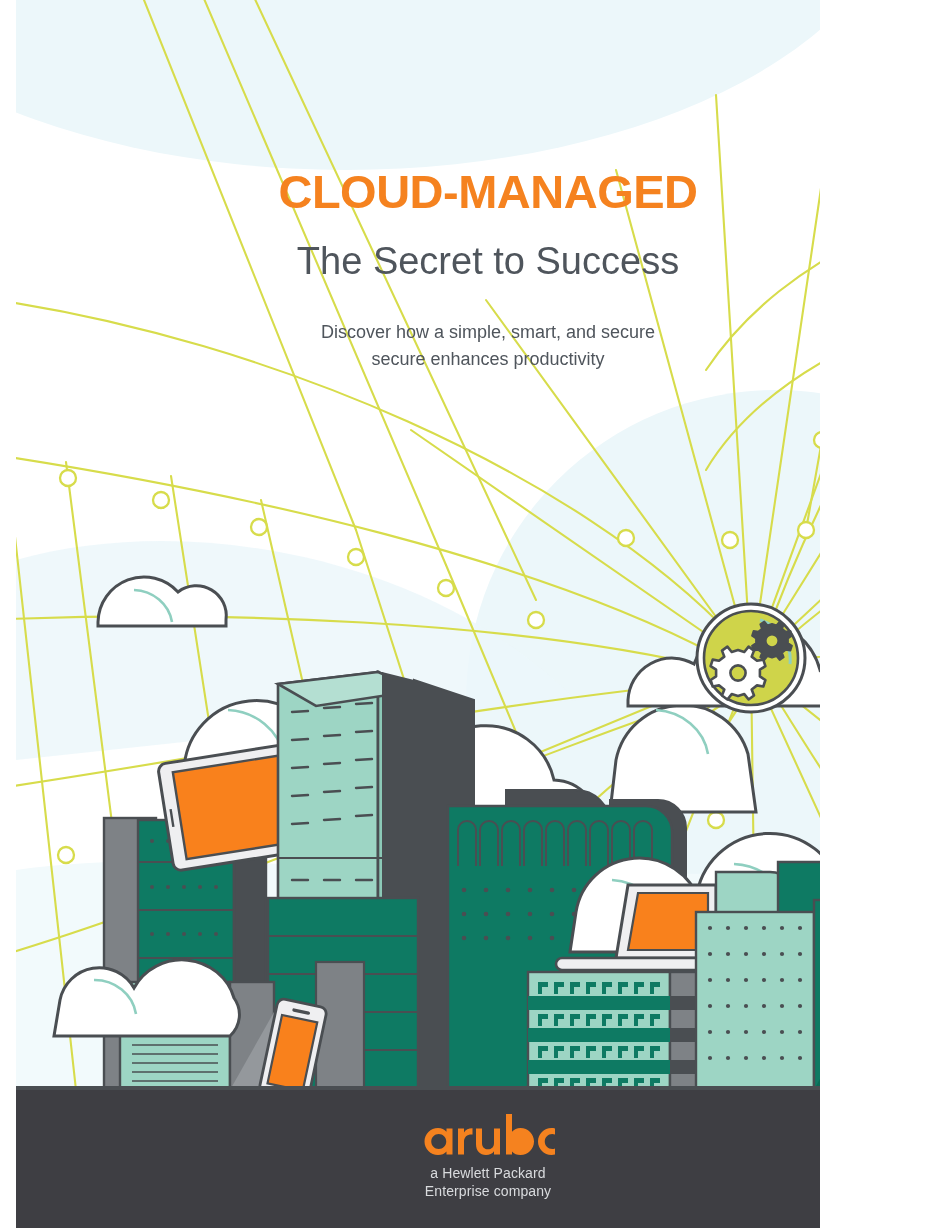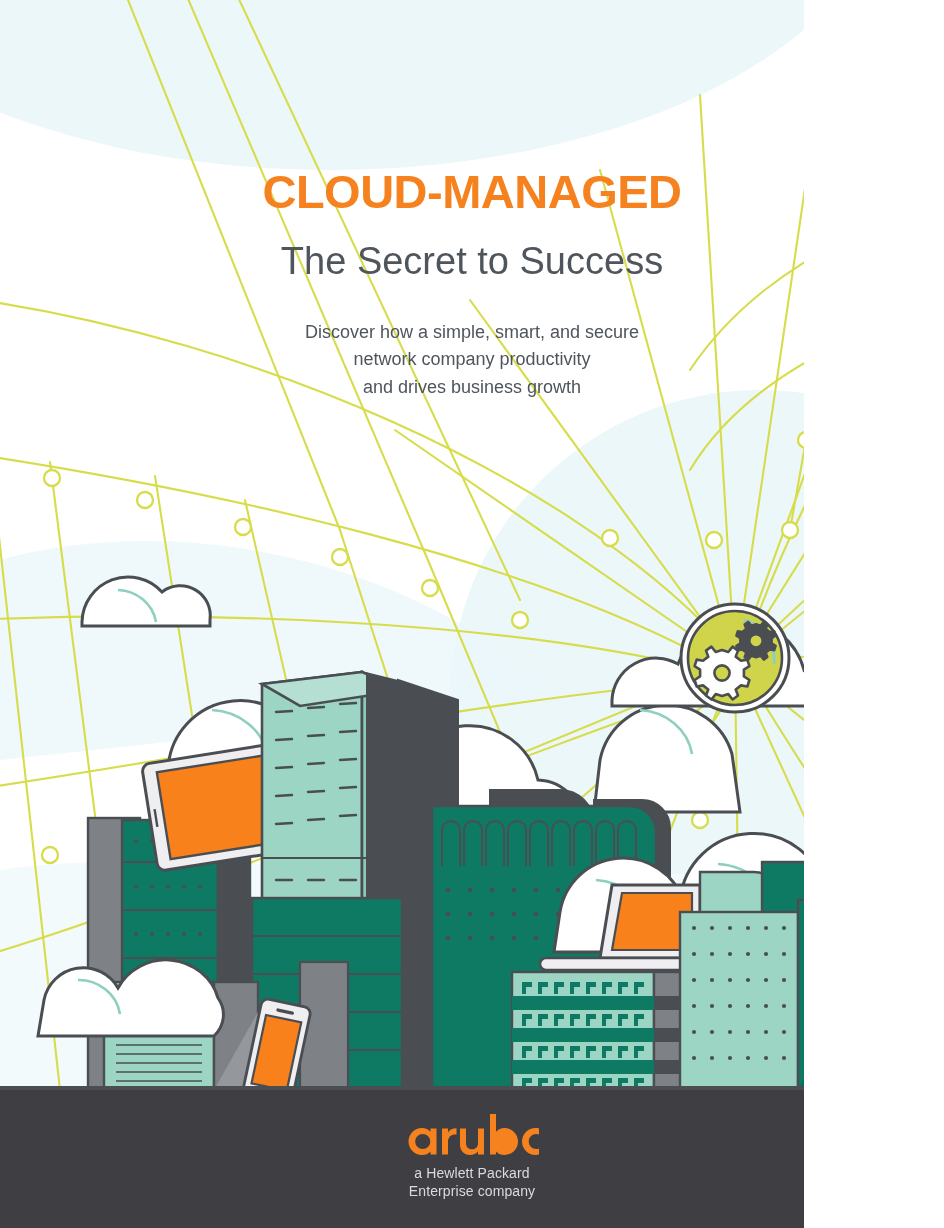--- a/index.html
+++ b/index.html
@@ -12,20 +12,21 @@
     height: 1228px;
     font-family: "Liberation Sans", sans-serif;
     overflow: hidden;
   }
   #cover {
     position: relative;
     width: 804px;
     height: 1228px;
     background: #ffffff;
     overflow: hidden;
+    margin-left: 16px;
   }
   
   #art {
     position: absolute;
     left: 0; top: 0;
     width: 944px;
     height: 1228px;
   }
   
   .text-block {
@@ -546,22 +547,21 @@
         </g>
       </g>
     </g>
   </svg>
 
   <div class="text-block">
     <h1 class="title-line1">CLOUD-MANAGED</h1>
     <div class="subtitle">The Secret to Success</div>
     <div class="deck">
       <div>Discover how a simple, smart, and secure</div>
-      <div>network company productivity</div>
-      <div>and drives business growth</div>
+      <div>secure enhances productivity</div>
     </div>
   </div>
 
   <div id="footer">
     <div class="logo-wrap">
       <svg class="logo-mark" width="134" height="44" viewBox="0 0 268 88">
         <g fill="#F5821F">
 
           <path d="M34 28c-15 0-27 12-27 27s12 27 27 27c7 0 13-2.6 17-7.2V81h12V29H51v6.6C47 30.6 41 28 34 28z
                    M35.5 40c8.3 0 15 6.7 15 15s-6.7 15-15 15-15-6.7-15-15 6.7-15 15-15z"></path>

